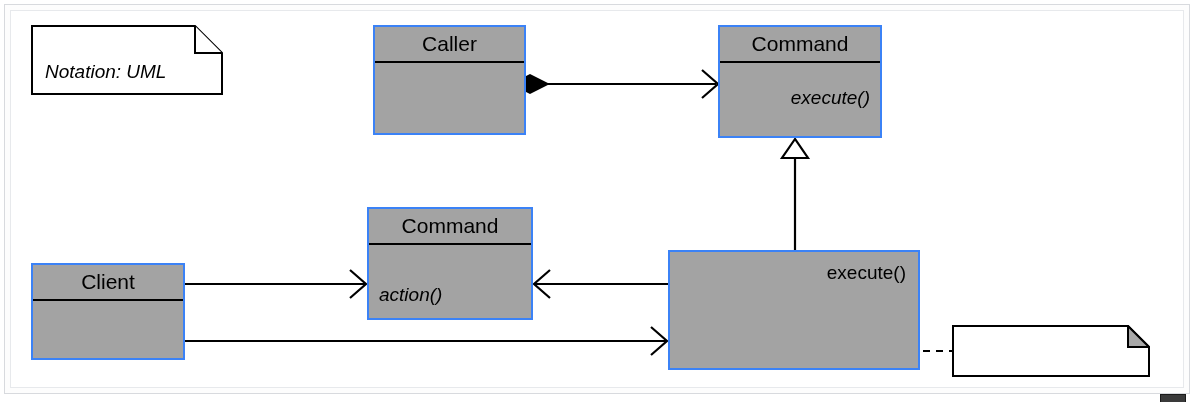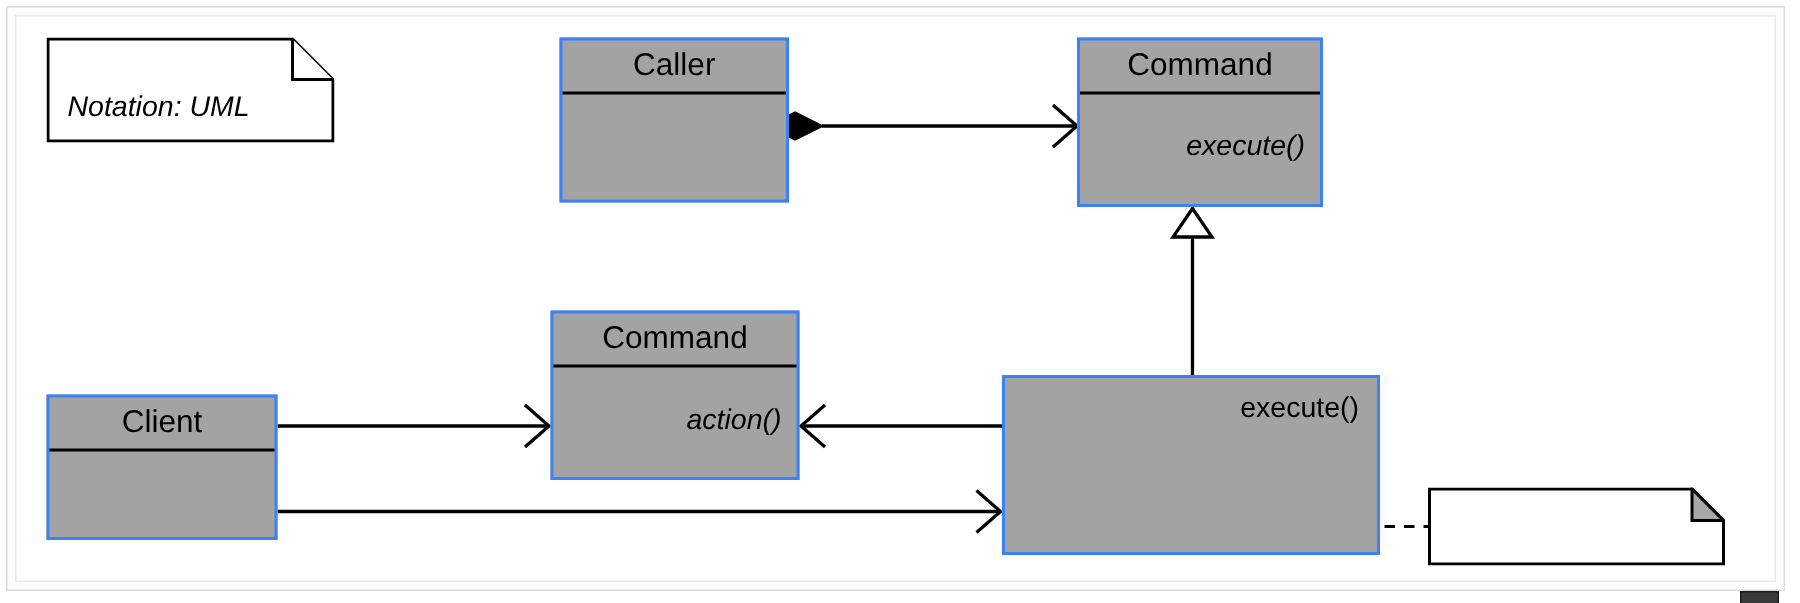--- a/index.html
+++ b/index.html
@@ -65,21 +65,21 @@
   }
   .uml-title.tight { padding-left: 2px; padding-right: 2px; }
   .uml-compartment {
     font-size: 19px;
     color: #000000;
     line-height: 1;
     padding: 9px 10px;
     white-space: nowrap;
   }
   .uml-compartment.italic { font-style: italic; }
-  .uml-compartment.center { text-align: right; }
+  .uml-compartment.center { text-align: left; margin-top: 14px; }
   .uml-compartment.left { text-align: right; }
   .uml-compartment.divided { border-bottom: 2px solid #000000; }
   .uml-compartment.empty { padding: 0; }
 
   
   .uml-note {
     position: absolute;
     box-sizing: border-box;
     z-index: 5;
   }

